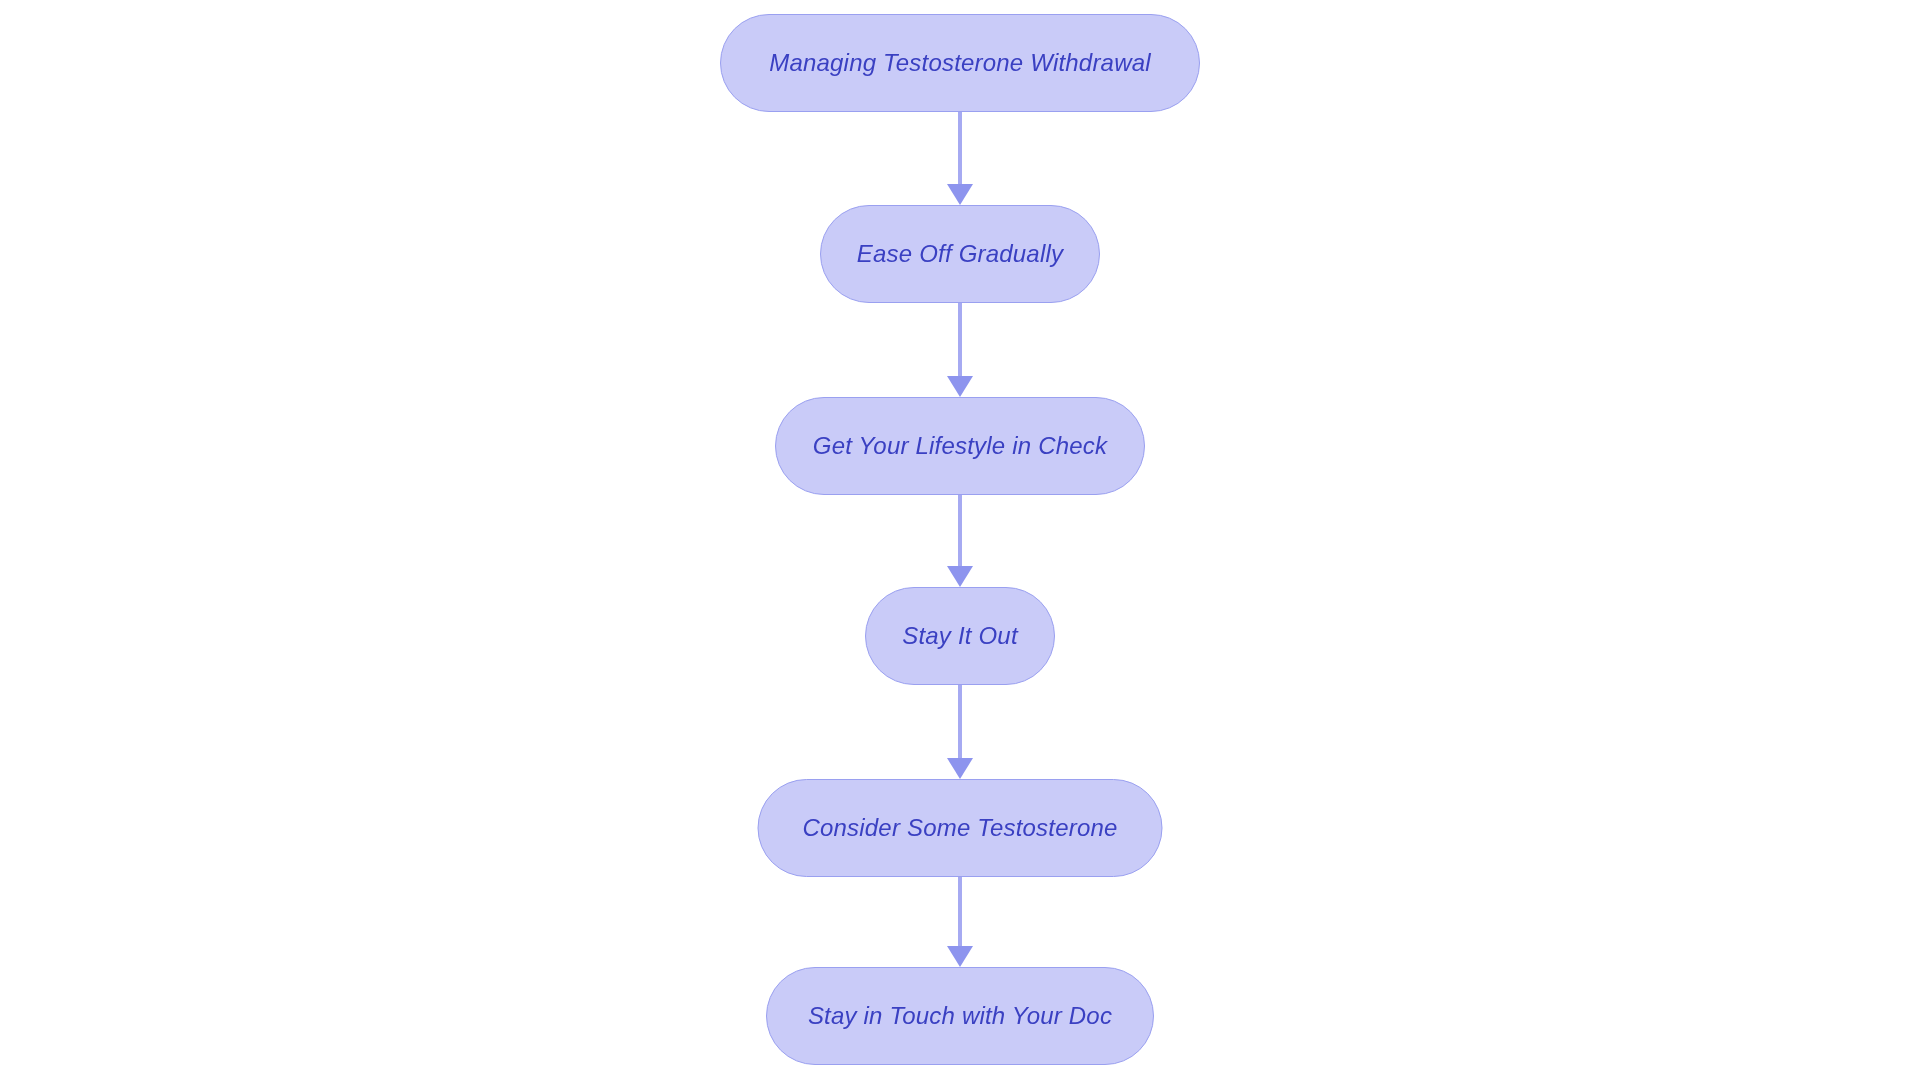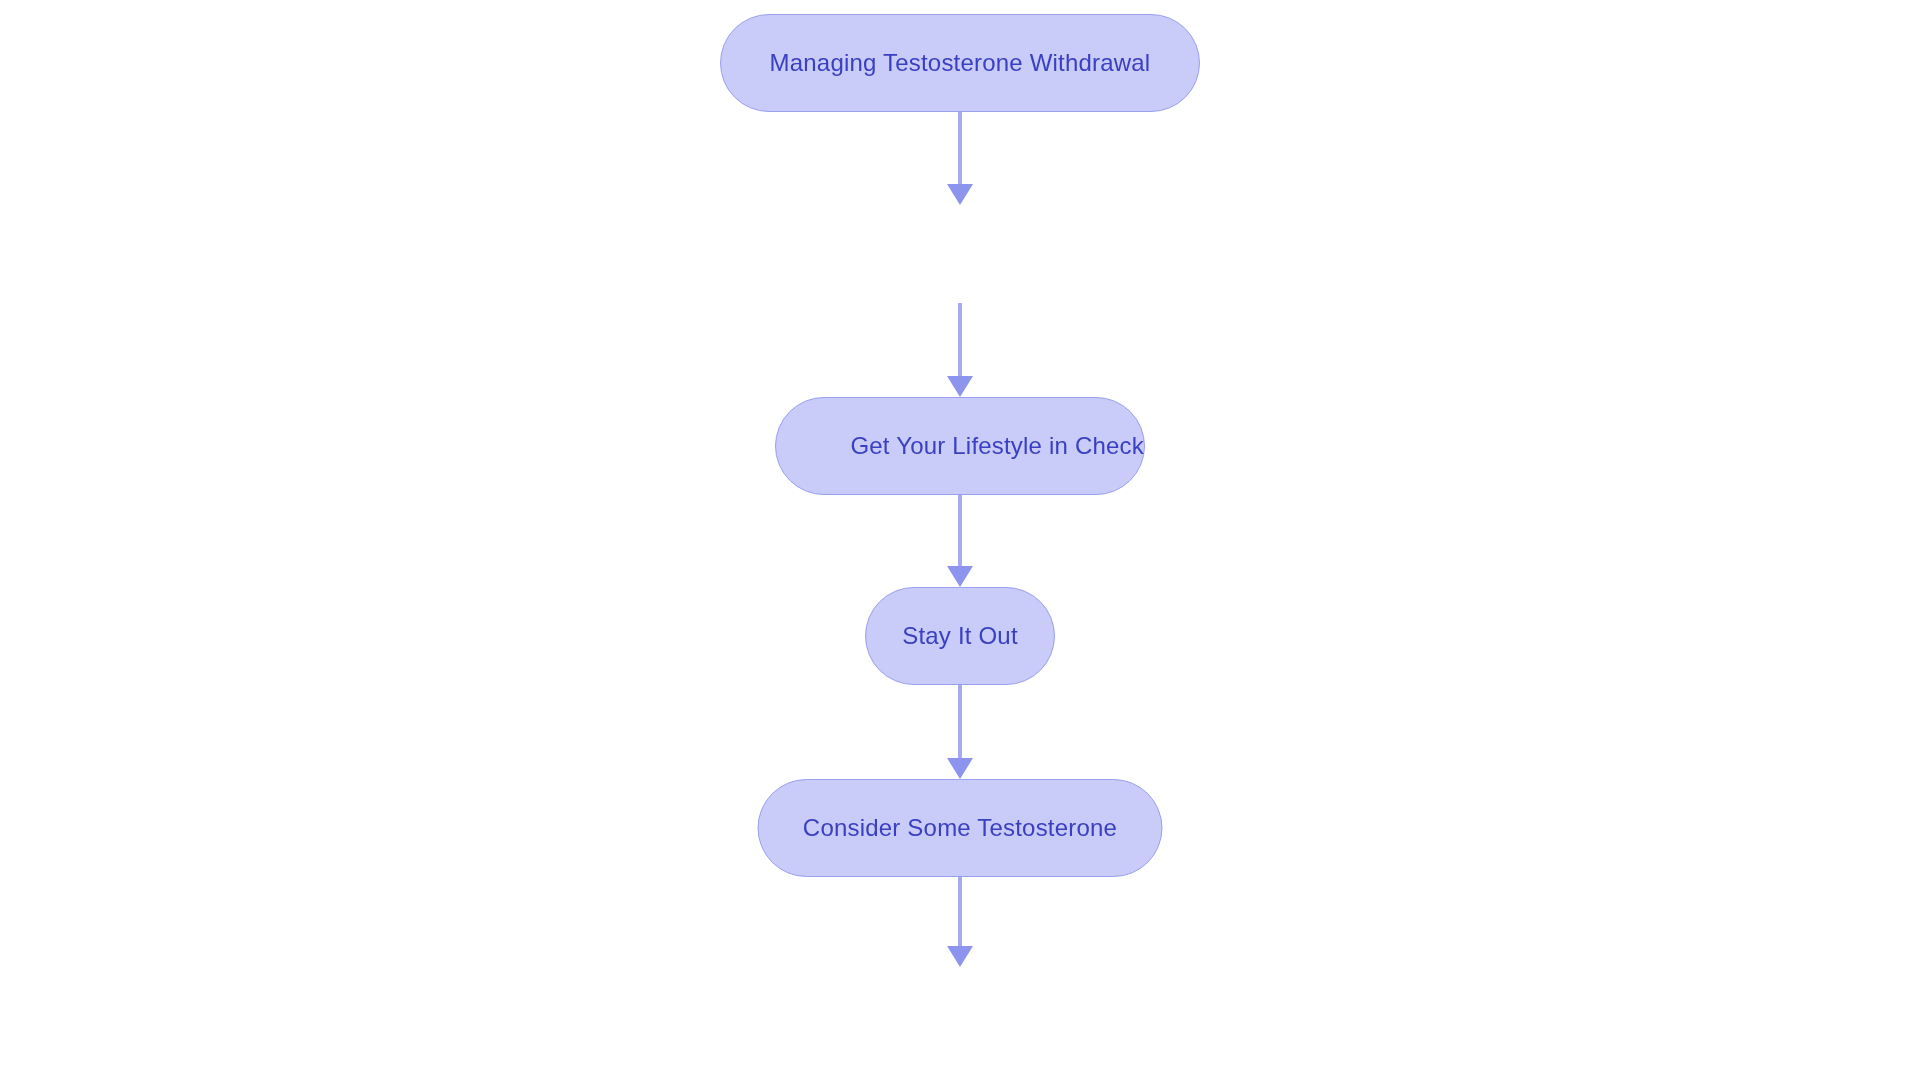--- a/index.html
+++ b/index.html
@@ -20,31 +20,32 @@
     left: 50%;
     transform: translateX(-50%);
     height: 98px;
     border-radius: 49px;
     background: var(--node-fill, #c9cbf8);
     border: 1.6px solid var(--node-border, #9aa0f0);
     box-sizing: border-box;
     display: flex;
     align-items: center;
     justify-content: center;
+    font-style: italic;
   }
   .node-label {
     color: var(--node-text, #3a40c2);
     font-size: 24px;
     letter-spacing: 0.2px;
     white-space: nowrap;
     text-align: center;
   }
   .n1 { top: 14px;  width: 480px; }
   .n2 { top: 205px; width: 280px; }
-  .n3 { top: 397px; width: 370px; justify-content: flex-end; }
+  .n3 { top: 397px; width: 370px; }
   .n4 { top: 587px; width: 190px; }
   .n5 { top: 779px; width: 405px; }
   .n6 { top: 967px; width: 388px; }
 
   .arrow {
     position: absolute;
     left: 50%;
     transform: translateX(-50%);
     width: 26px;
     display: flex;
@@ -78,20 +79,23 @@
 
   <div class="node n1">
     <span class="node-label">Managing Testosterone Withdrawal</span>
   </div>
 
   <div class="arrow a1">
     <div class="arrow-line"></div>
     <div class="arrow-head"></div>
   </div>
 
+  <div class="node n2">
+    <span class="node-label">Ease Off Gradually</span>
+  </div>
 
   <div class="arrow a2">
     <div class="arrow-line"></div>
     <div class="arrow-head"></div>
   </div>
 
   <div class="node n3">
     <span class="node-label">Get Your Lifestyle in Check</span>
   </div>
 
@@ -111,14 +115,17 @@
 
   <div class="node n5">
     <span class="node-label">Consider Some Testosterone</span>
   </div>
 
   <div class="arrow a5">
     <div class="arrow-line"></div>
     <div class="arrow-head"></div>
   </div>
 
+  <div class="node n6">
+    <span class="node-label">Stay in Touch with Your Doc</span>
+  </div>
 
 </div>
 
 </body></html>

